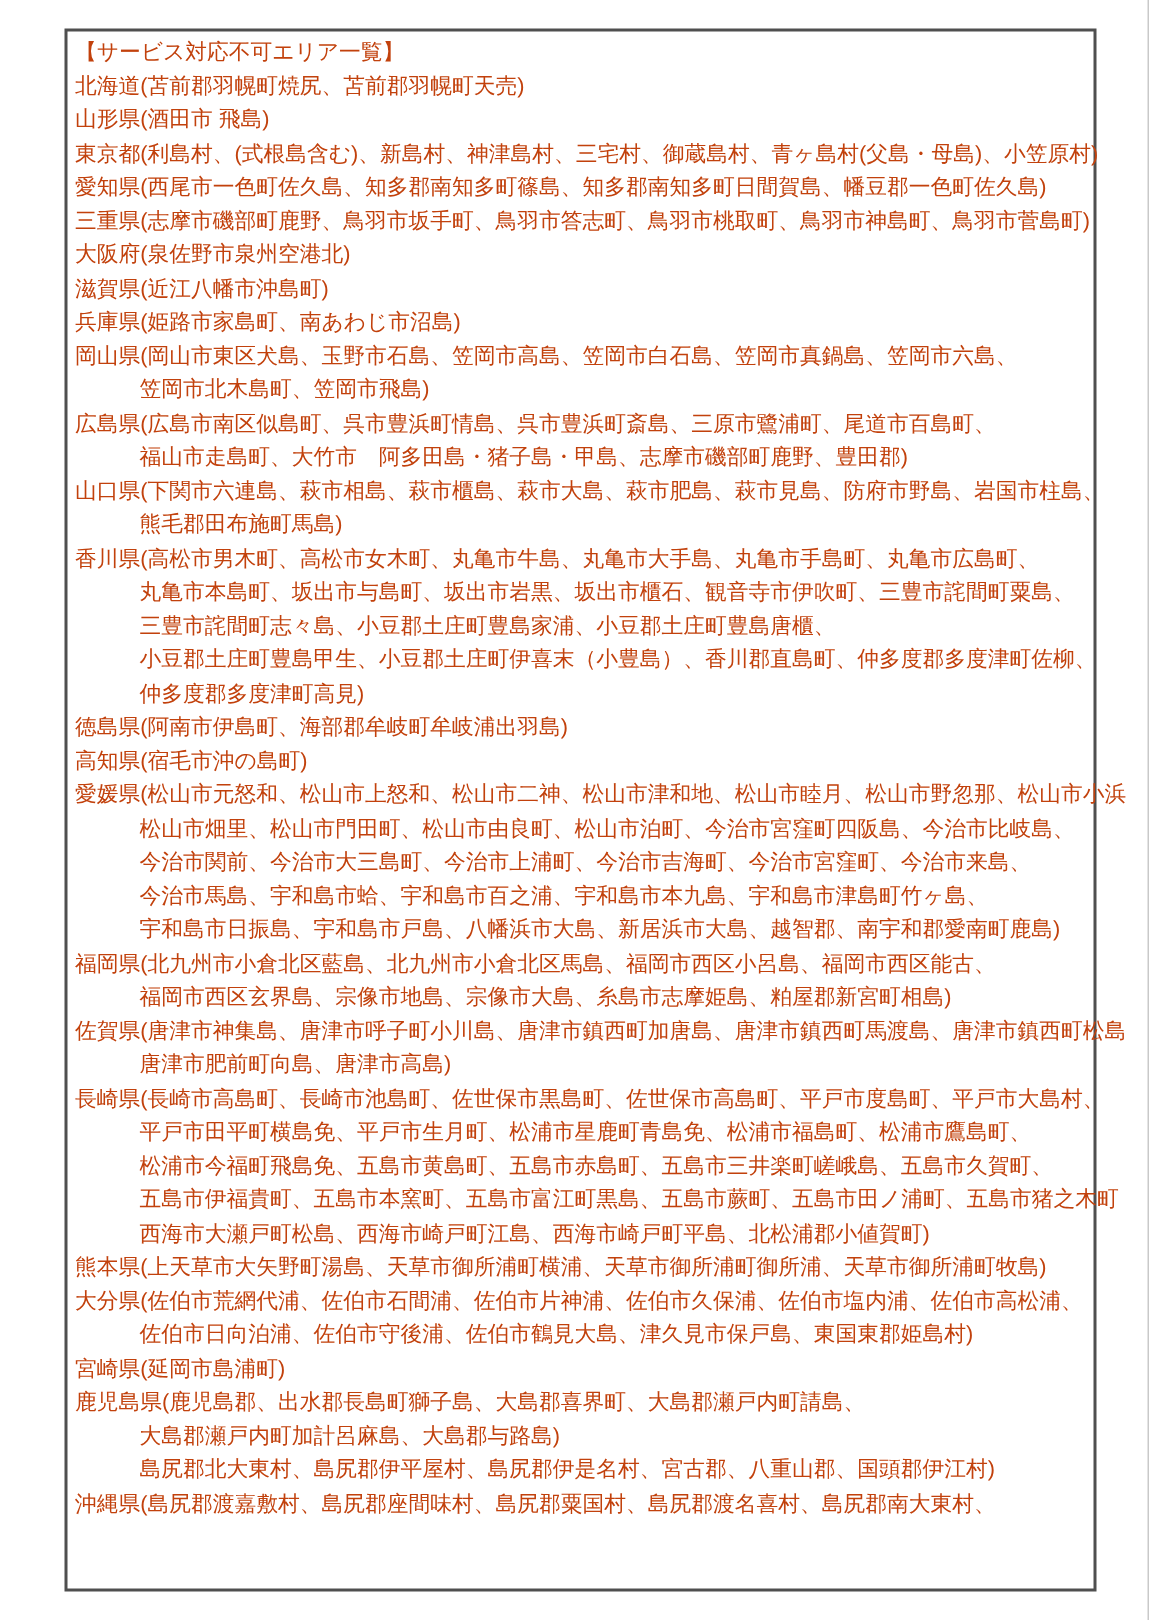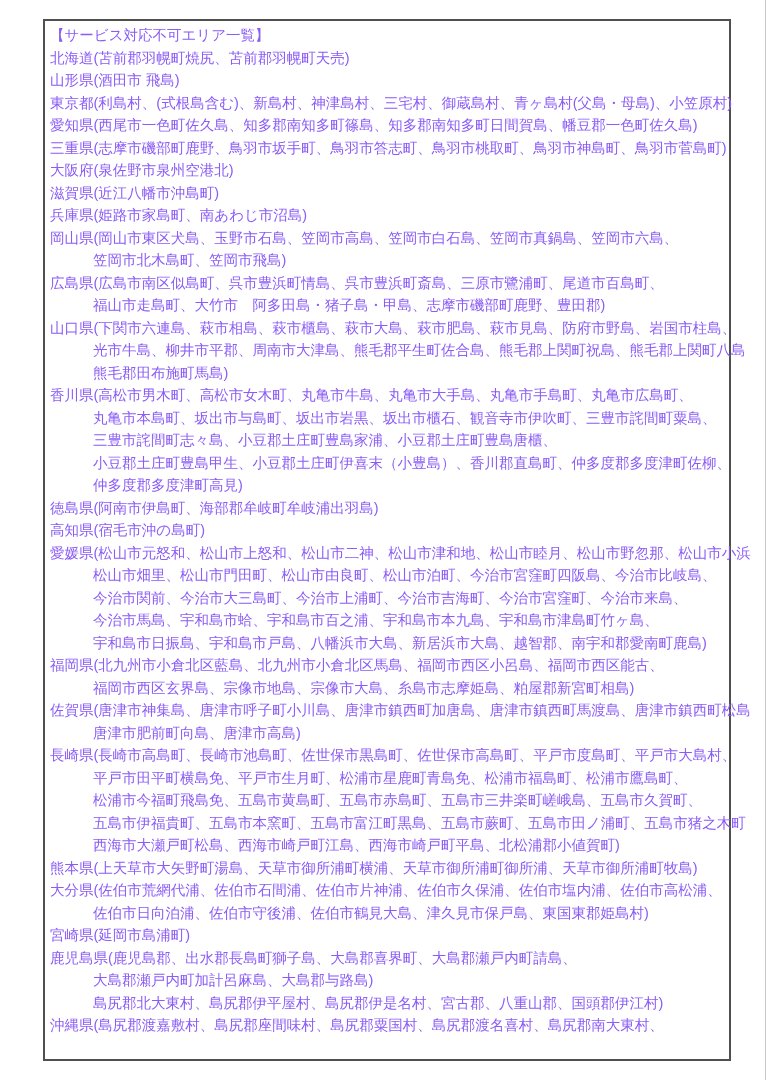--- a/index.html
+++ b/index.html
@@ -22,21 +22,21 @@
     height: 1042px;
     box-sizing: border-box;
     border: 2px solid #4f4f4f;
     background: #ffffff;
     padding: 3px 2px 0 5px;
   }
   .panel-title,
   .line {
     font-size: 14.5px;
     line-height: 22.5px;
-    color: #8b5cf6;
+    color: #c2410c;
     white-space: nowrap;
     letter-spacing: 0;
   }
   .line.indent {
     padding-left: 43px;
   }
   .page-edge {
     position: absolute;
     left: 765px;
     top: 0;
@@ -57,21 +57,20 @@
       <div class="line">愛知県(西尾市一色町佐久島、知多郡南知多町篠島、知多郡南知多町日間賀島、幡豆郡一色町佐久島)</div>
       <div class="line">三重県(志摩市磯部町鹿野、鳥羽市坂手町、鳥羽市答志町、鳥羽市桃取町、鳥羽市神島町、鳥羽市菅島町)</div>
       <div class="line">大阪府(泉佐野市泉州空港北)</div>
       <div class="line">滋賀県(近江八幡市沖島町)</div>
       <div class="line">兵庫県(姫路市家島町、南あわじ市沼島)</div>
       <div class="line">岡山県(岡山市東区犬島、玉野市石島、笠岡市高島、笠岡市白石島、笠岡市真鍋島、笠岡市六島、</div>
       <div class="line indent">笠岡市北木島町、笠岡市飛島)</div>
       <div class="line">広島県(広島市南区似島町、呉市豊浜町情島、呉市豊浜町斎島、三原市鷺浦町、尾道市百島町、</div>
       <div class="line indent">福山市走島町、大竹市　阿多田島・猪子島・甲島、志摩市磯部町鹿野、豊田郡)</div>
       <div class="line">山口県(下関市六連島、萩市相島、萩市櫃島、萩市大島、萩市肥島、萩市見島、防府市野島、岩国市柱島、</div>
-      <div class="line indent">光市牛島、柳井市平郡、周南市大津島、熊毛郡平生町佐合島、熊毛郡上関町祝島、熊毛郡上関町八島</div>
       <div class="line indent">熊毛郡田布施町馬島)</div>
       <div class="line">香川県(高松市男木町、高松市女木町、丸亀市牛島、丸亀市大手島、丸亀市手島町、丸亀市広島町、</div>
       <div class="line indent">丸亀市本島町、坂出市与島町、坂出市岩黒、坂出市櫃石、観音寺市伊吹町、三豊市詫間町粟島、</div>
       <div class="line indent">三豊市詫間町志々島、小豆郡土庄町豊島家浦、小豆郡土庄町豊島唐櫃、</div>
       <div class="line indent">小豆郡土庄町豊島甲生、小豆郡土庄町伊喜末（小豊島）、香川郡直島町、仲多度郡多度津町佐柳、</div>
       <div class="line indent">仲多度郡多度津町高見)</div>
       <div class="line">徳島県(阿南市伊島町、海部郡牟岐町牟岐浦出羽島)</div>
       <div class="line">高知県(宿毛市沖の島町)</div>
       <div class="line">愛媛県(松山市元怒和、松山市上怒和、松山市二神、松山市津和地、松山市睦月、松山市野忽那、松山市小浜</div>
       <div class="line indent">松山市畑里、松山市門田町、松山市由良町、松山市泊町、今治市宮窪町四阪島、今治市比岐島、</div>

